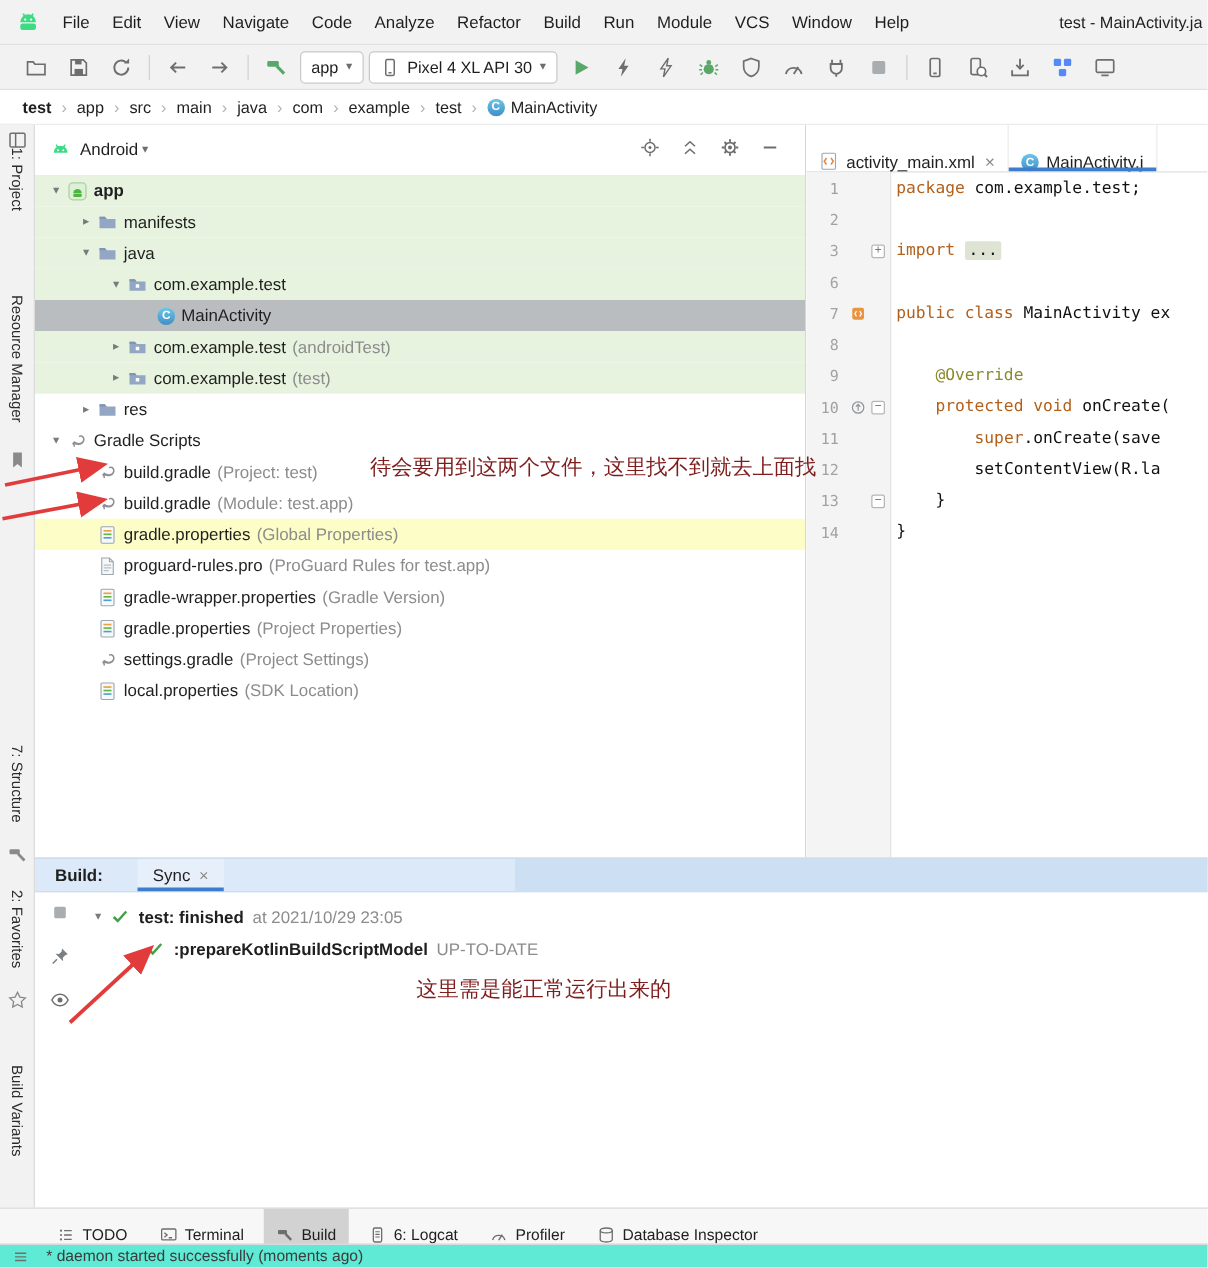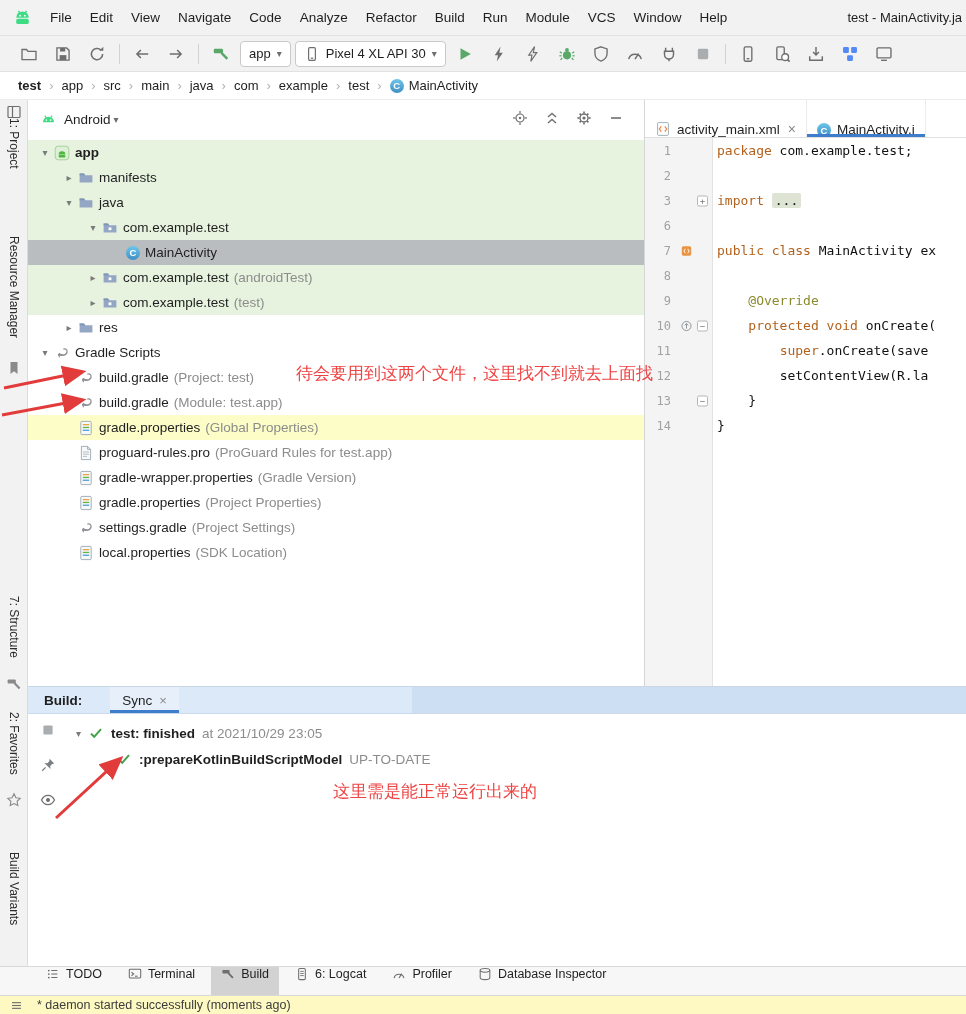--- a/index.html
+++ b/index.html
@@ -78,28 +78,28 @@
 #build-body{position:absolute;top:28px;left:0;right:0;bottom:0;background:#fff}
 .bside{position:absolute;left:12px;top:8px;display:flex;flex-direction:column;gap:16px}
 .sbtn .icon{width:16px;height:16px}
 .brows{padding-top:6px}
 .brow{height:26px;display:flex;align-items:center;font-size:13.5px;gap:7px;white-space:nowrap}
 .bchev{color:#7a7a7a;font-size:10px}
 .btitle{font-weight:bold}
 .bmeta{color:#8c8c8c}
 
 #bottom-bar{position:absolute;left:0;top:966px;width:966px;height:29px;background:#f7f7f7;border-top:1px solid #d9d9d9;display:flex;align-items:stretch;padding-left:36px}
-.wbtn{display:flex;align-items:flex-start;gap:6px;padding:0 10px;margin-right:6px;font-size:12.5px;white-space:nowrap}
+.wbtn{display:flex;align-items:flex-end;gap:6px;padding:0 10px;margin-right:6px;font-size:12.5px;white-space:nowrap}
 .wbtn .icon{width:14px;height:14px}
 .wbtn.active{background:#d2d2d2}
-#status-bar{position:absolute;left:0;top:995px;width:966px;height:19px;background:#fef9c3;border-top:1px solid #d9d9d9;display:flex;align-items:center;padding-left:10px;font-size:12.5px;color:#3c3c3c}
+#status-bar{position:absolute;left:0;top:995px;width:966px;height:19px;background:#5eead4;border-top:1px solid #d9d9d9;display:flex;align-items:center;padding-left:10px;font-size:12.5px;color:#3c3c3c}
 #sb-icon{width:13px;height:13px;display:inline-flex;margin-right:14px}
 #sb-icon svg{width:100%;height:100%}
 
-.note{position:absolute;color:#ef4444;font-size:17px;white-space:nowrap;z-index:41;font-family:Liberation Sans, sans-serif}
+.note{position:absolute;color:#7f1d1d;font-size:17px;white-space:nowrap;z-index:41;font-family:Liberation Sans, sans-serif}
 #note-tree{left:296px;top:362px}
 #note-build{left:333px;top:780px}
 #anno-svg{position:absolute;left:0;top:0;width:966px;height:1014px;pointer-events:none;z-index:40}
 </style>
 </head>
 <body>
 
 <div id="menubar">
   <span id="logo"><svg viewBox="0 0 16 16">
         <path d="M3.2 8.2a4.8 4.8 0 0 1 9.6 0z" fill="#3ddc84"></path>

